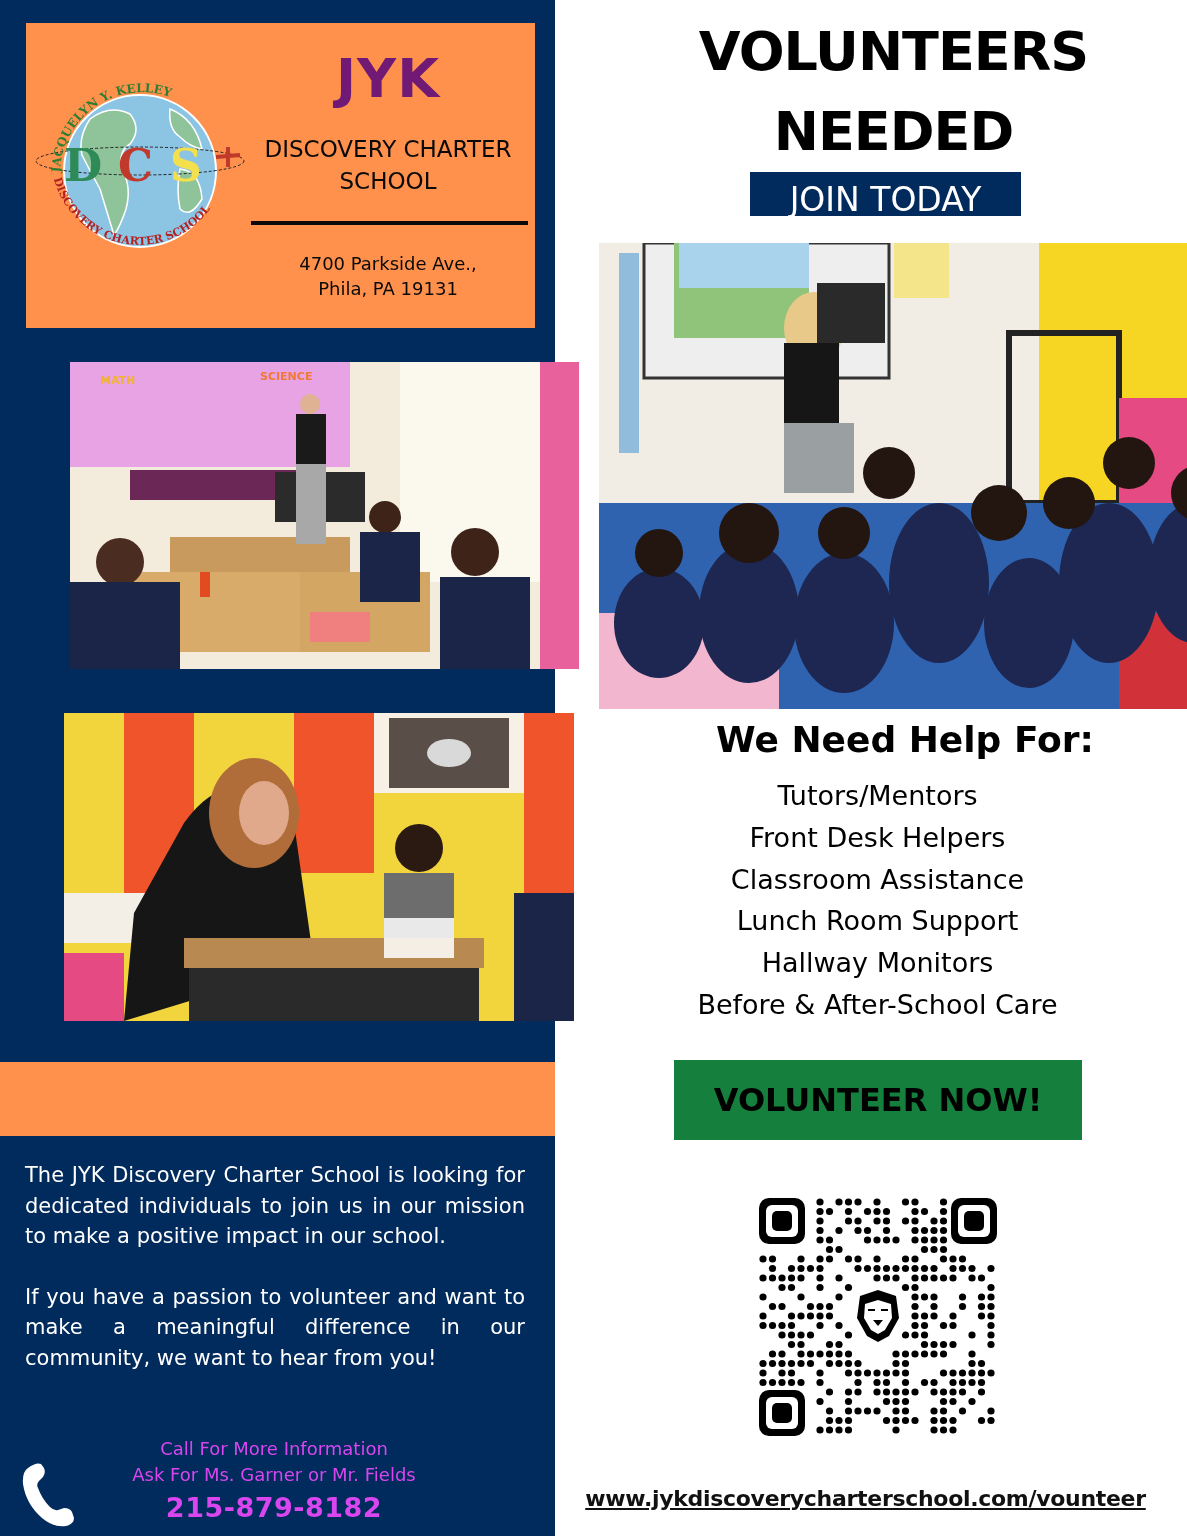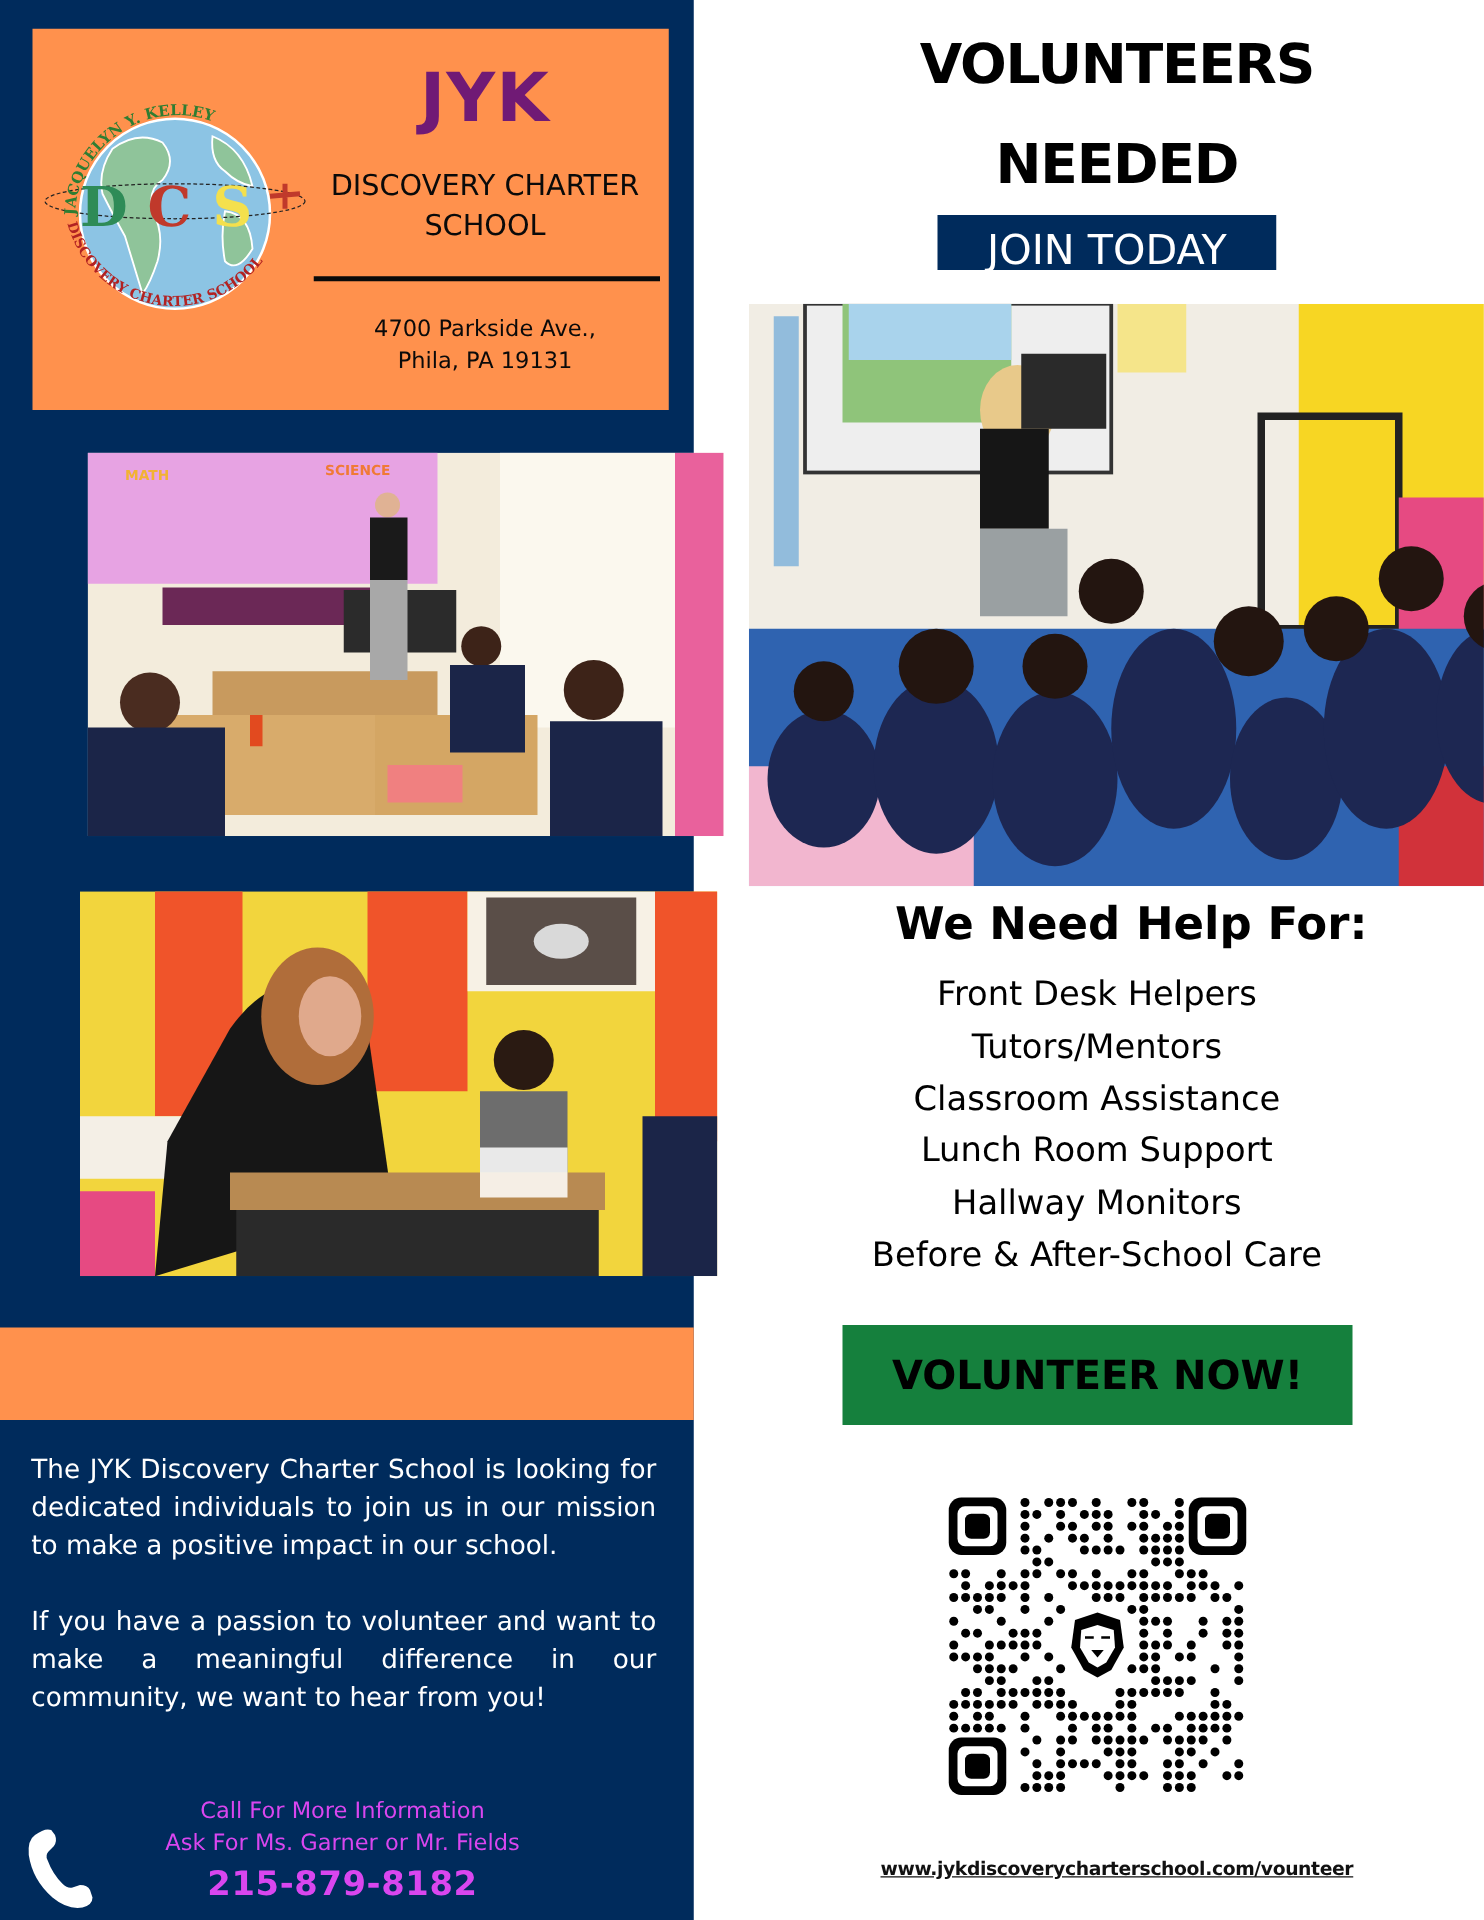--- a/index.html
+++ b/index.html
@@ -54,21 +54,21 @@
     .contact {
       position: absolute; left: 100px; top: 1436px; width: 348px; text-align: center; color: #d946ef;
       font-family: "DejaVu Sans", sans-serif;
     }
     .contact .line { font-size: 18px; line-height: 26px; }
     .contact .number { font-size: 27px; font-weight: bold; line-height: 40px; letter-spacing: 0.5px; }
 
     
     .headline {
       position: absolute; left: 600px; top: 12px; width: 587px; text-align: center;
-      font-family: "DejaVu Sans", sans-serif; font-weight: bold; font-size: 44px; line-height: 80px;
+      font-family: "DejaVu Sans", sans-serif; font-weight: bold; font-size: 54px; line-height: 80px;
       color: #000; letter-spacing: -1px;
     }
     .join-badge {
       position: absolute; left: 750px; top: 172px; width: 271px; height: 44px;
       background: #002b5c; color: #fff; text-align: center;
       font-family: "DejaVu Sans", sans-serif; font-size: 33px; line-height: 56px;
     }
     .photo-hero { left: 555px; top: 243px; width: 632px; height: 466px; }
 
     .help-title {
@@ -80,22 +80,22 @@
       font-family: "DejaVu Sans", sans-serif; font-size: 27px; line-height: 41.8px;
     }
     .volunteer-btn {
       position: absolute; left: 674px; top: 1060px; width: 408px; height: 80px;
       background: #15803d; color: #000; border: none; text-align: center;
       font-family: "DejaVu Sans", sans-serif; font-weight: bold; font-size: 32px; line-height: 80px;
       cursor: pointer;
     }
     .qr { position: absolute; left: 757px; top: 1196px; width: 242px; height: 240px; }
     .website {
-      position: absolute; left: 600px; top: 1486px; width: 587px; text-align: center;
-      font-family: "DejaVu Sans", sans-serif; font-weight: bold; font-size: 15px; color: #111;
+      position: absolute; left: 572px; top: 1486px; width: 587px; text-align: center;
+      font-family: "DejaVu Sans", sans-serif; font-weight: bold; font-size: 22px; color: #111;
       text-decoration: underline; letter-spacing: -0.3px;
     }
   </style>
 </head>
 <body>
 
 <div class="left-col">
 
   <div class="header-card">
     <svg class="logo" viewBox="0 0 220 215">
@@ -241,22 +241,22 @@
       <circle cx="400" cy="270" r="28"></circle>
       <circle cx="470" cy="260" r="26"></circle>
       <circle cx="530" cy="220" r="26"></circle>
       <circle cx="600" cy="250" r="28"></circle>
     </g>
   </svg>
 </div>
 
 <div class="help-title">We Need Help For:</div>
 <ul class="help-list">
+  <li>Tutors/Mentors</li>
   <li>Front Desk Helpers</li>
-  <li>Tutors/Mentors</li>
   <li>Classroom Assistance</li>
   <li>Lunch Room Support</li>
   <li>Hallway Monitors</li>
   <li>Before &amp; After-School Care</li>
 </ul>
 
 <button class="volunteer-btn">VOLUNTEER NOW!</button>
 
 <svg class="qr" viewBox="0 0 242 240">
   <rect width="242" height="240" fill="#ffffff"></rect>

